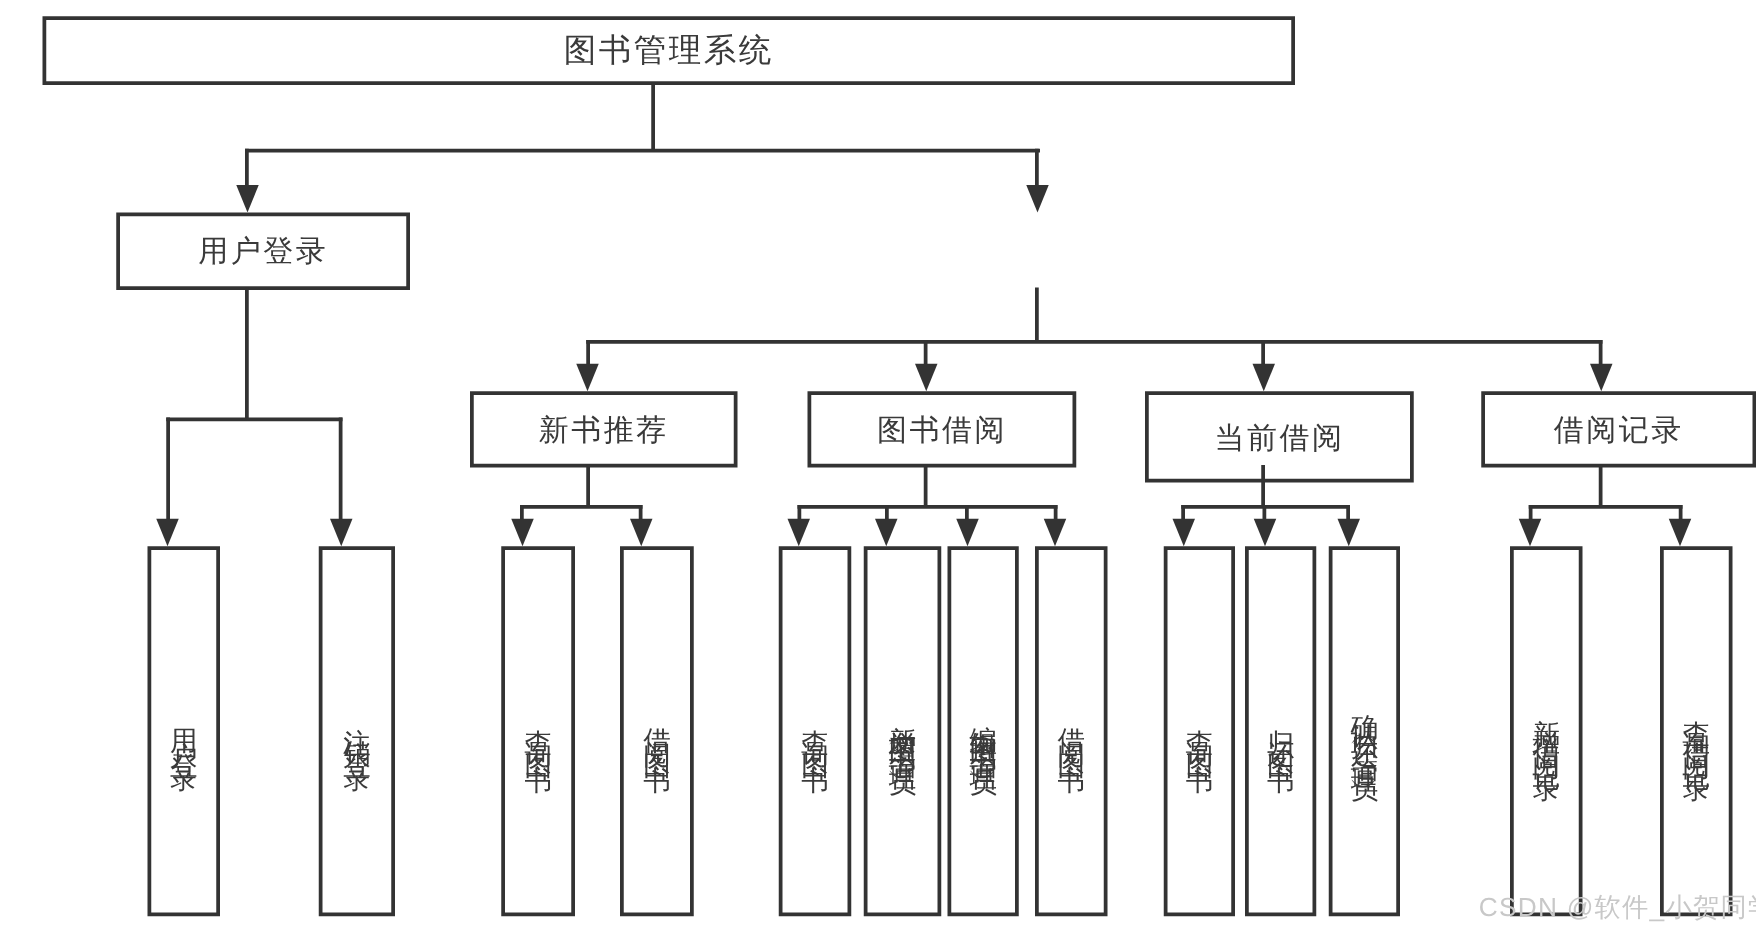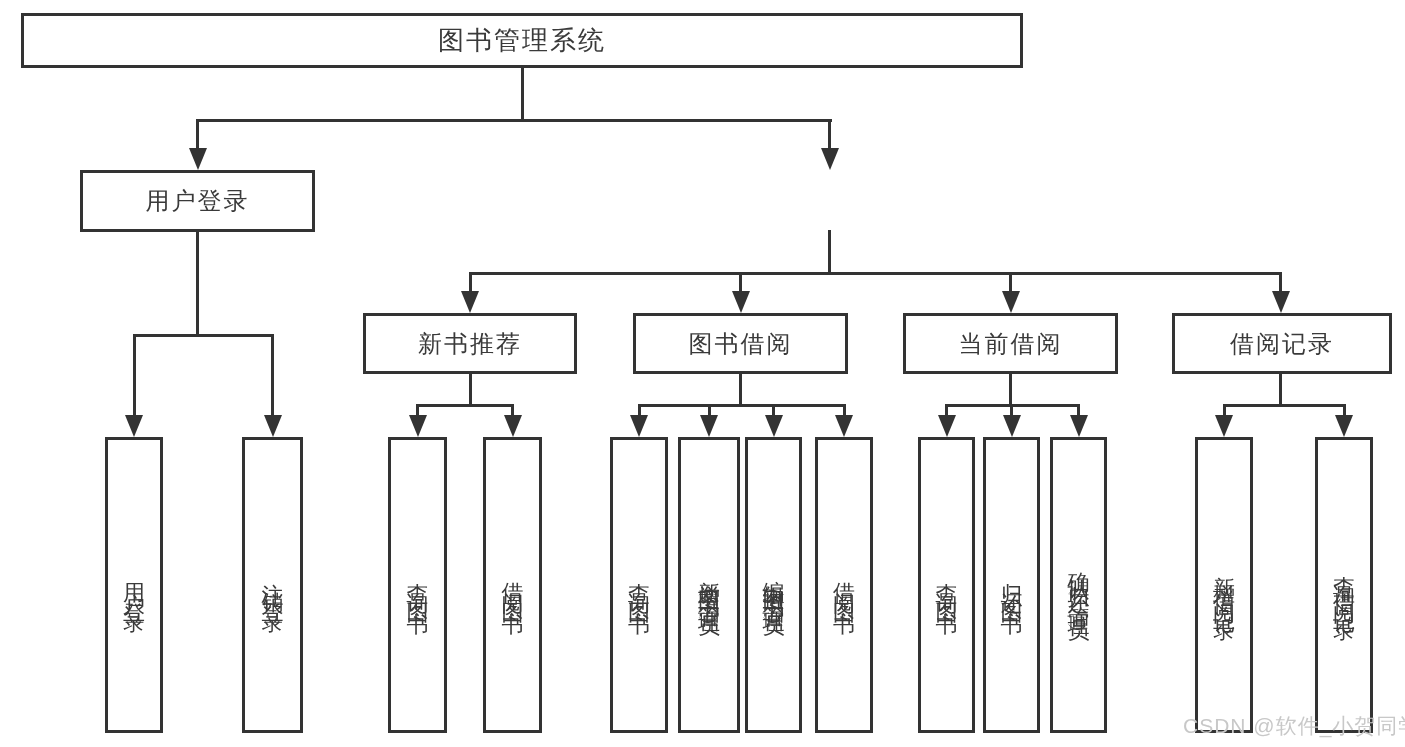--- a/index.html
+++ b/index.html
@@ -13,20 +13,21 @@
     overflow: hidden;
   }
   .node {
     position: absolute;
     box-sizing: border-box;
     border: 3px solid #333333;
     background: #ffffff;
     display: flex;
     align-items: center;
     justify-content: center;
+    margin-left: 13px;
   }
   .node.h span { white-space: nowrap; letter-spacing: 2px; }
   .fs-root span { font-size: 26px; }
   .fs-l2 span  { font-size: 24px; }
   .node.v span {
     writing-mode: vertical-rl;
     text-orientation: mixed;
     font-size: 22px;
     line-height: 1;
   }
@@ -89,21 +90,21 @@
   <div class="arrow" style="left:731.5px; top:291px;"></div>
   <div class="arrow" style="left:1001.5px; top:291px;"></div>
   <div class="arrow" style="left:1271.5px; top:291px;"></div>
 
   <div class="node h fs-l2" style="left:363px; top:313px; width:214px; height:61px;">
     <span>新书推荐</span>
   </div>
   <div class="node h fs-l2" style="left:633px; top:313px; width:215px; height:61px;">
     <span>图书借阅</span>
   </div>
-  <div class="node h fs-l2" style="left:903px; top:313px; width:215px; height:61px;">
+  <div class="node h fs-l2" style="left:903px; top:313px; width:215px; height:73px;">
     <span>当前借阅</span>
   </div>
   <div class="node h fs-l2" style="left:1172px; top:313px; width:220px; height:61px;">
     <span>借阅记录</span>
   </div>
 
   <div class="line" style="left:468.5px; top:372px; width:3px; height:33px;"></div>
   <div class="line" style="left:739px; top:372px; width:3px; height:33px;"></div>
   <div class="line" style="left:1009px; top:372px; width:3px; height:33px;"></div>
   <div class="line" style="left:1279px; top:372px; width:3px; height:33px;"></div>

